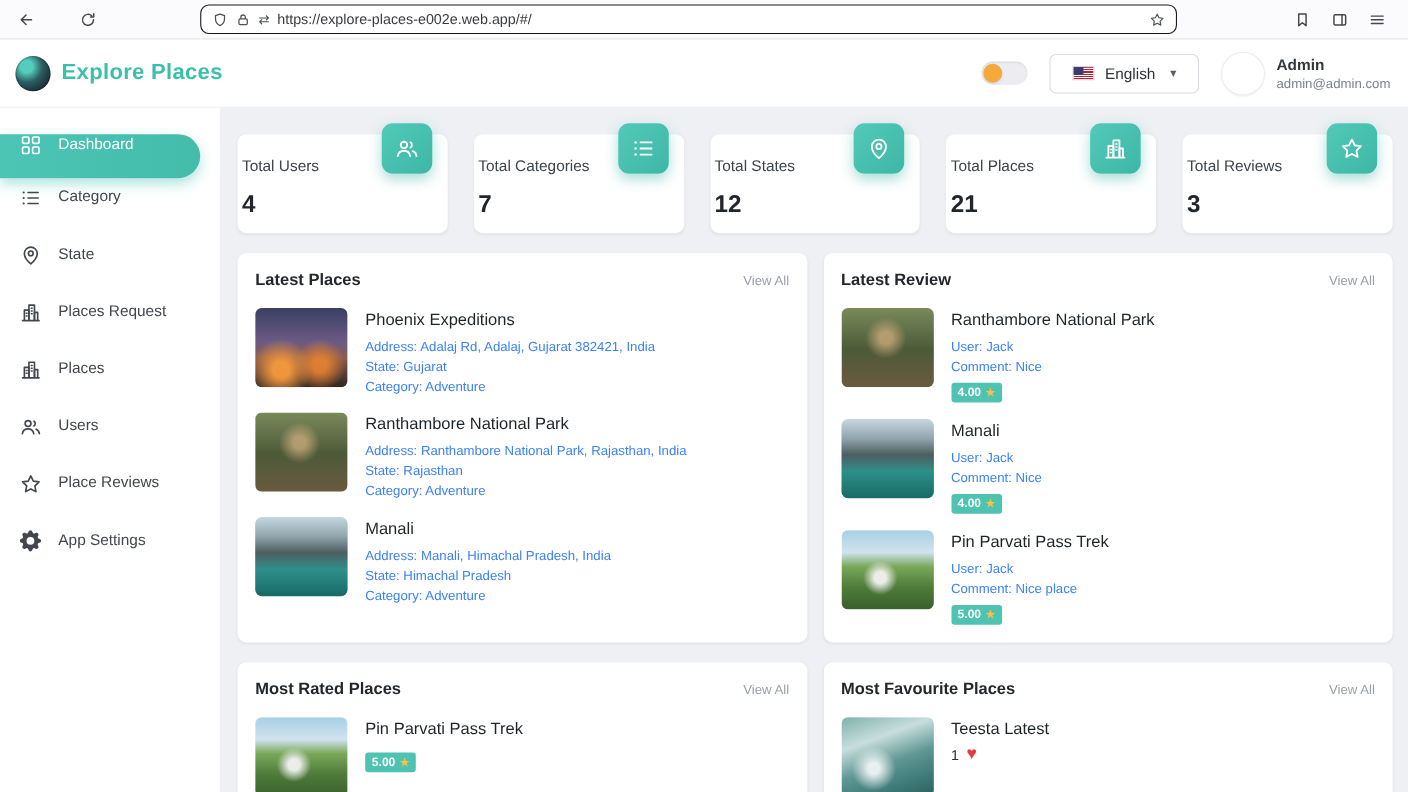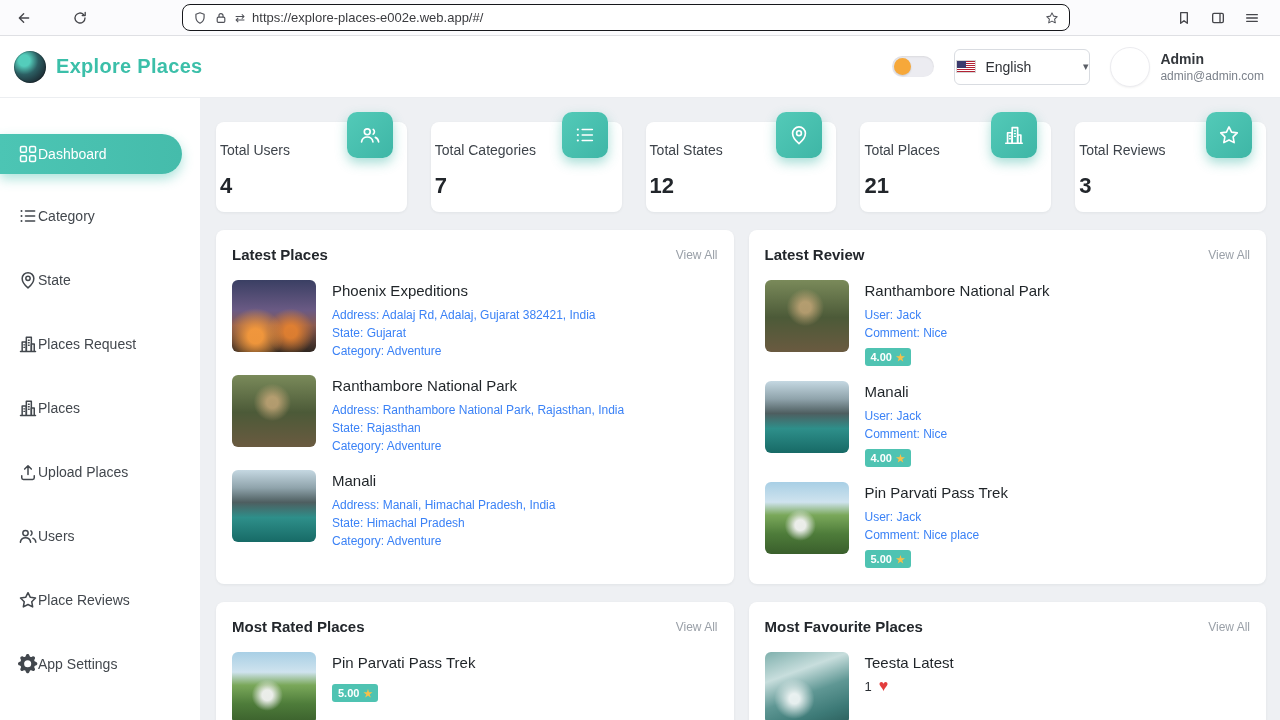--- a/index.html
+++ b/index.html
@@ -27,36 +27,36 @@
   .logo { width:32px; height:32px; border-radius:50%;
     background: radial-gradient(circle at 32% 30%, #54cdbb 0 18%, #2c5f63 45%, #1c2b33 78%);
     box-shadow: inset 0 0 0 1px rgba(0,0,0,.18); }
   .app-title { font-size:20px; font-weight:700; color:#3bbfa9; letter-spacing:.3px; }
   .top-right { display:flex; align-items:center; gap:20px; }
   .toggle { width:42px; height:21px; border-radius:11px; background:#ececf1; position:relative;
     box-shadow: inset 0 1px 2px rgba(0,0,0,.08); cursor:pointer; }
   .toggle .knob { position:absolute; left:2px; top:2px; width:17px; height:17px; border-radius:50%;
     background:#f6a83a; box-shadow:0 1px 2px rgba(0,0,0,.15); }
   .lang { display:flex; align-items:center; gap:9px; border:1px solid #d9dce1; border-radius:6px;
-    padding:9px 1px; font-size:14px; color:#2f3237; width:136px; cursor:pointer; background:#fff; }
+    padding:9px 20px; font-size:14px; color:#2f3237; width:136px; cursor:pointer; background:#fff; }
   .flag { width:20px; height:13px; flex-shrink:0; border:1px solid #d6d6d6; position:relative;
     background:repeating-linear-gradient(180deg,#b22234 0 1px,#ffffff 1px 2px); }
   .flag::after { content:""; position:absolute; left:0; top:0; width:9px; height:7px; background:#3c3b6e; }
   .caret { color:#5a5e66; font-size:11px; margin-left:auto; }
   .user-box { display:flex; align-items:center; gap:10px; }
   .avatar { width:40px; height:40px; border-radius:50%; background:#fff; border:1px solid #ececf0;
     box-shadow:0 1px 2px rgba(0,0,0,.05); cursor:pointer; }
   .user-name { font-size:14px; font-weight:700; color:#33373c; line-height:1.3; }
   .user-email { font-size:12px; color:#7c828b; }
 
   
   .shell { display:flex; height:622px; }
   .sidebar { width:200px; background:#fff; padding-top:16px; flex-shrink:0; }
-  .nav-item { display:flex; align-items:center; gap:0; height:44px; padding-left:18px;
-    font-size:14px; color:#42474d; cursor:pointer; margin:20px 0; }
+  .nav-item { display:flex; align-items:flex-start; gap:15px; height:44px; padding-left:18px;
+    font-size:14px; color:#42474d; cursor:pointer; margin:8px 0; }
   .nav-item svg { width:20px; height:20px; flex-shrink:0; }
   .nav-item.active { background:linear-gradient(90deg,#4cc5b4,#45bcab); color:#fff;
     border-radius:0 22px 22px 0; margin-right:18px; height:40px;
     box-shadow:0 5px 12px rgba(76,195,178,.45); }
 
   .main { flex:1; padding:14px 14px 0 16px; overflow:hidden; }
 
   
   .stats { display:grid; grid-template-columns:repeat(5,1fr); gap:24px; }
   .stat-card { position:relative; background:#fff; border-radius:8px; margin-top:10px;
@@ -270,26 +270,20 @@
       <span>Places Request</span>
     </div>
     <div class="nav-item">
       <svg viewBox="0 0 24 24">
           <use href="#i-city"></use>
         </svg>
       <span>Places</span>
     </div>
     <div class="nav-item">
       <svg viewBox="0 0 24 24">
-          <use href="#i-upload"></use>
-        </svg>
-      <span>Upload Places</span>
-    </div>
-    <div class="nav-item">
-      <svg viewBox="0 0 24 24">
           <use href="#i-users"></use>
         </svg>
       <span>Users</span>
     </div>
     <div class="nav-item">
       <svg viewBox="0 0 24 24">
           <use href="#i-star"></use>
         </svg>
       <span>Place Reviews</span>
     </div>

